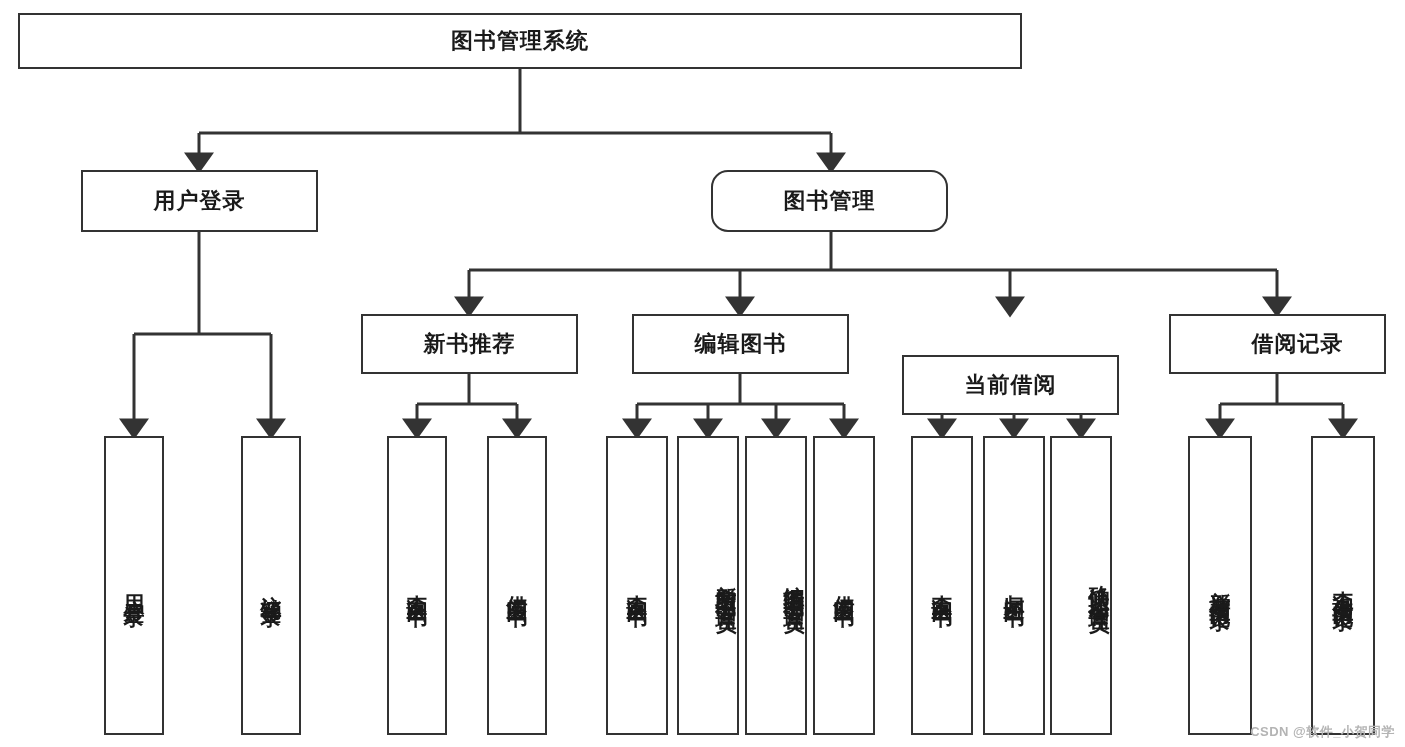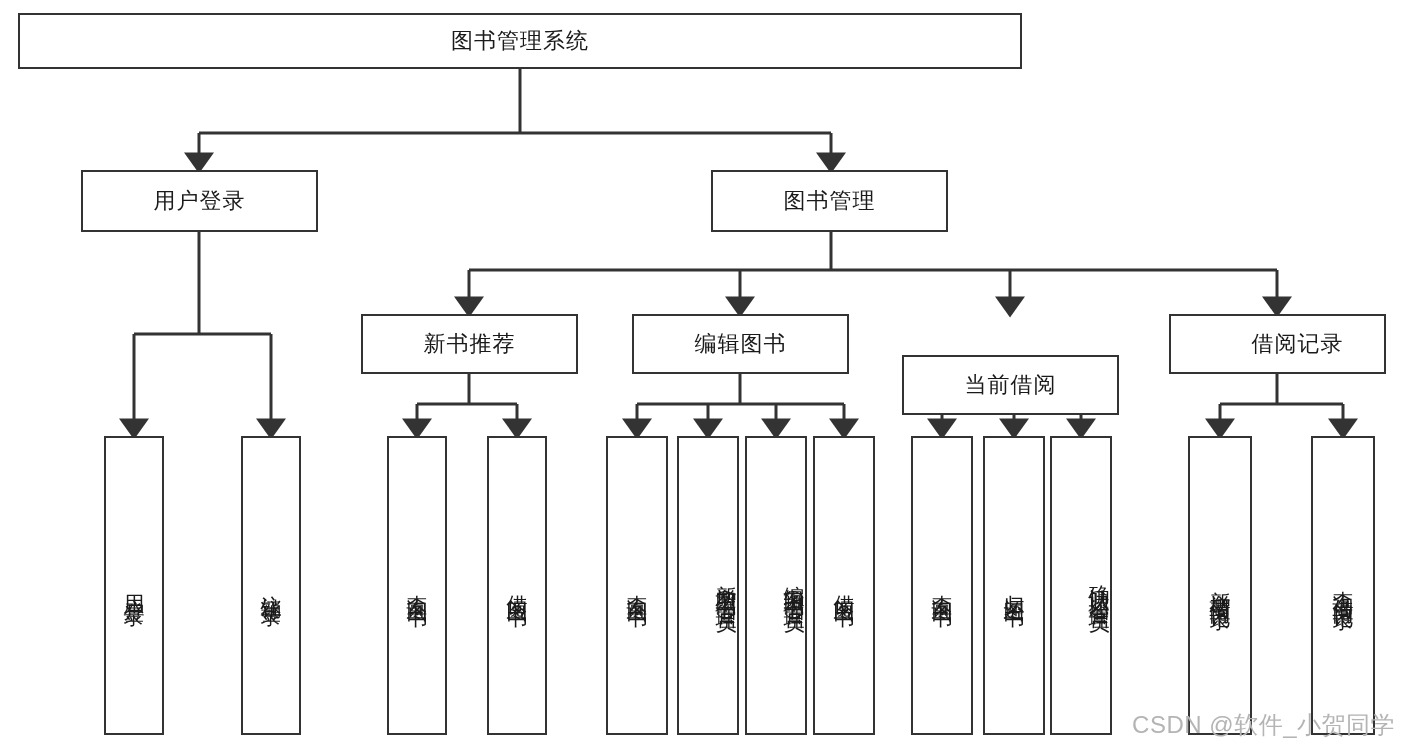--- a/index.html
+++ b/index.html
@@ -9,20 +9,21 @@
   }
   body {
     font-family: "Liberation Sans", "DejaVu Sans", sans-serif;
   }
   #diagram-root {
     position: relative;
     width: 1403px;
     height: 747px;
     background: #ffffff;
     overflow: hidden;
+    font-weight: bold;
   }
   #edge-layer {
     position: absolute;
     left: 0;
     top: 0;
     width: 1405px;
     height: 747px;
     pointer-events: none;
   }
   .node {
@@ -55,21 +56,21 @@
     justify-content: center;
     white-space: nowrap;
   }
   .node.leaf.tall-text {
     align-items: flex-start;
   }
   #watermark {
     position: absolute;
     right: 8px;
     bottom: 6px;
-    font-size: 24px;
+    font-size: 13px;
     color: #b4b4b4;
     letter-spacing: 0.5px;
     white-space: nowrap;
   }
 </style>
 </head>
 <body>
 
 <div id="diagram-root">
 
@@ -119,21 +120,21 @@
       <path d="M1277,374 L1277,404"></path>
       <path d="M1220,404 L1343,404"></path>
       <path d="M1220,404 L1220,428" marker-end="url(#arrow)"></path>
       <path d="M1343,404 L1343,428" marker-end="url(#arrow)"></path>
     </g>
   </svg>
 
   <div class="node horiz root" style="left:18px; top:13px; width:1004px; height:56px;">图书管理系统</div>
 
   <div class="node horiz" style="left:81px; top:170px; width:237px; height:62px;">用户登录</div>
-  <div class="node horiz" style="left:711px; top:170px; width:237px; height:62px;">图书管理</div>
+  <div class="node horiz" style="left:711px; top:170px; width:237px; height:62px;border-radius:17px;">图书管理</div>
 
   <div class="node horiz" style="left:361px; top:314px; width:217px; height:60px;">新书推荐</div>
   <div class="node horiz" style="left:632px; top:314px; width:217px; height:60px;">编辑图书</div>
   <div class="node horiz" style="left:902px; top:314px; width:217px; height:60px;margin-top:41px;">当前借阅</div>
   <div class="node horiz" style="left:1169px; top:314px; width:217px; height:60px;padding-left:40px;">借阅记录</div>
 
   <div class="node leaf" style="left:104px; top:436px; width:60px; height:299px; align-items:center;">用户登录</div>
   <div class="node leaf" style="left:241px; top:436px; width:60px; height:299px; align-items:center;">注销登录</div>
 
   <div class="node leaf" style="left:387px; top:436px; width:60px; height:299px; align-items:center;">查询图书</div>

